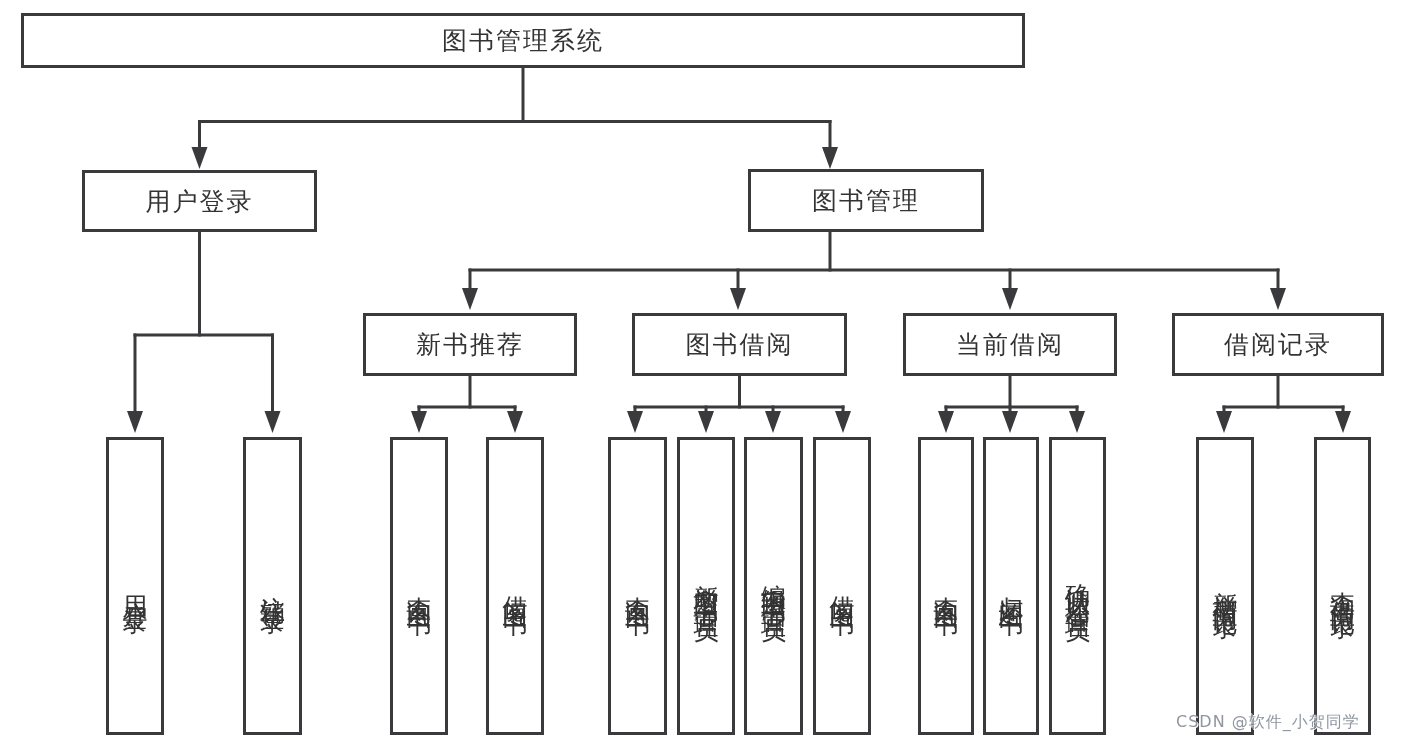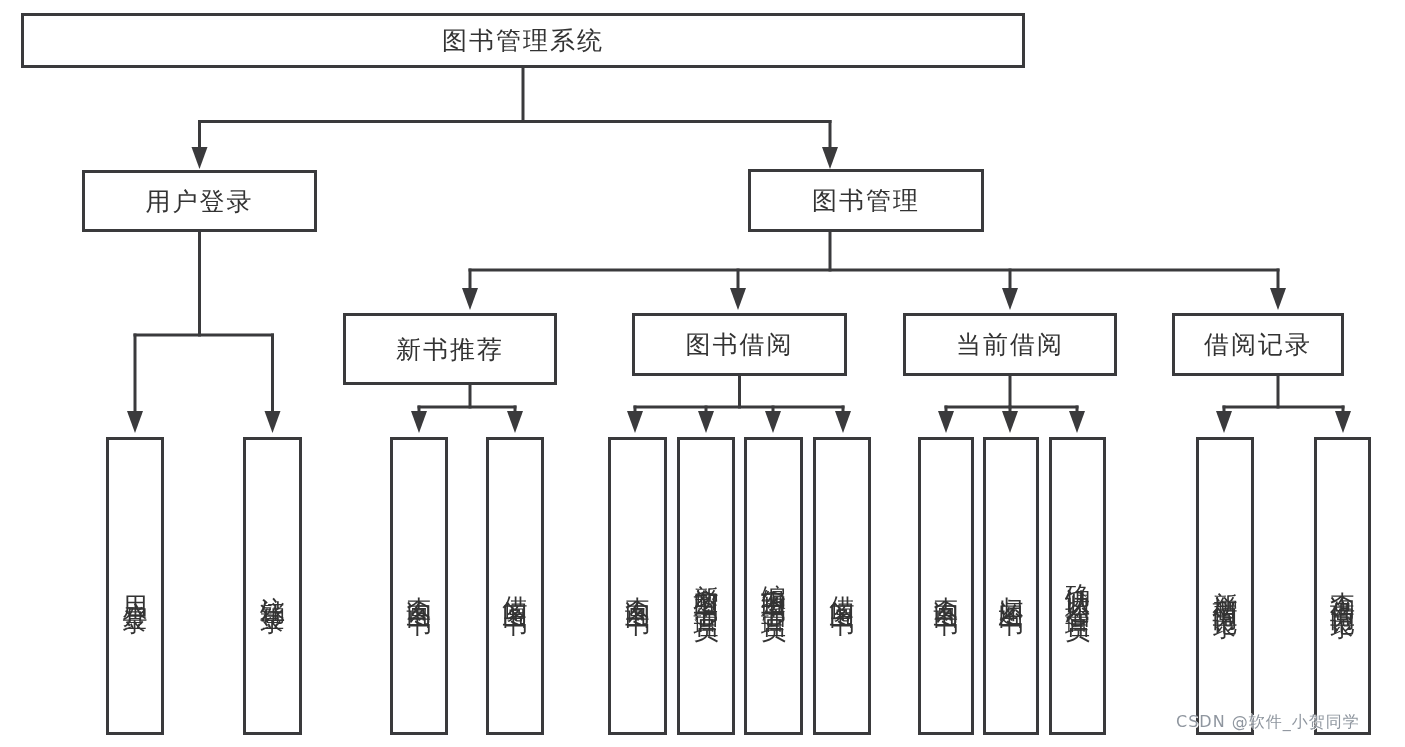--- a/index.html
+++ b/index.html
@@ -110,24 +110,24 @@
       <line x1="1343" y1="405.5" x2="1343" y2="414"></line>
       <polygon points="1335,411 1351,411 1343,433"></polygon>
     </g>
   </svg>
 
   <div class="box" style="left:21px;top:13px;width:1004px;height:55px">图书管理系统</div>
 
   <div class="box" style="left:82px;top:170px;width:235px;height:62px">用户登录</div>
   <div class="box" style="left:748px;top:169px;width:236px;height:63px">图书管理</div>
 
-  <div class="box" style="left:343px;top:313px;width:214px;height:72px">新书推荐</div>
+  <div class="box" style="left:363px;top:313px;width:214px;height:63px">新书推荐</div>
   <div class="box" style="left:632px;top:313px;width:215px;height:63px">图书借阅</div>
   <div class="box" style="left:903px;top:313px;width:214px;height:63px">当前借阅</div>
-  <div class="box" style="left:1172px;top:313px;width:172px;height:63px">借阅记录</div>
+  <div class="box" style="left:1172px;top:313px;width:212px;height:63px">借阅记录</div>
 
   <div class="box leaf" style="left:106px;width:58px">
     <span class="vtext">用户登录</span>
   </div>
   <div class="box leaf" style="left:243px;width:59px">
     <span class="vtext">注销登录</span>
   </div>
 
   <div class="box leaf" style="left:390px;width:58px">
     <span class="vtext">查询图书</span>

